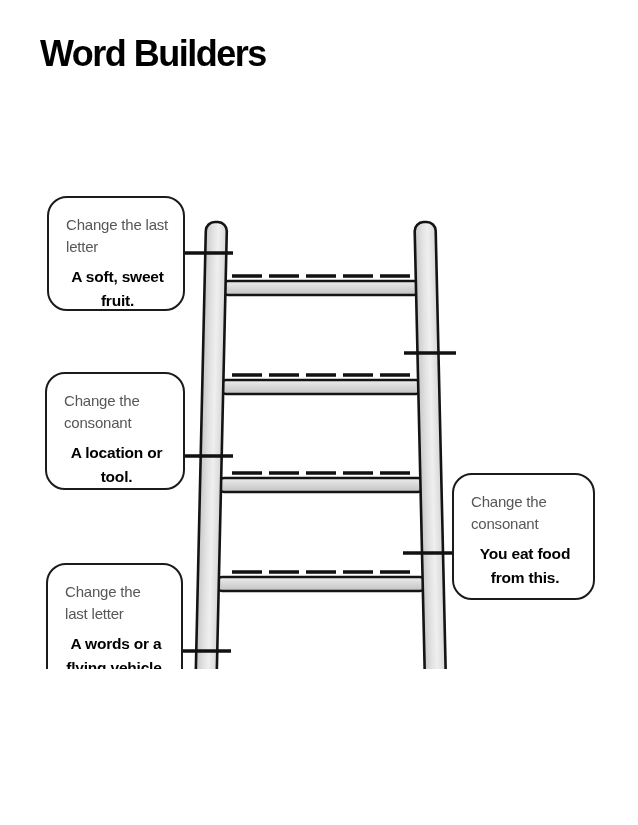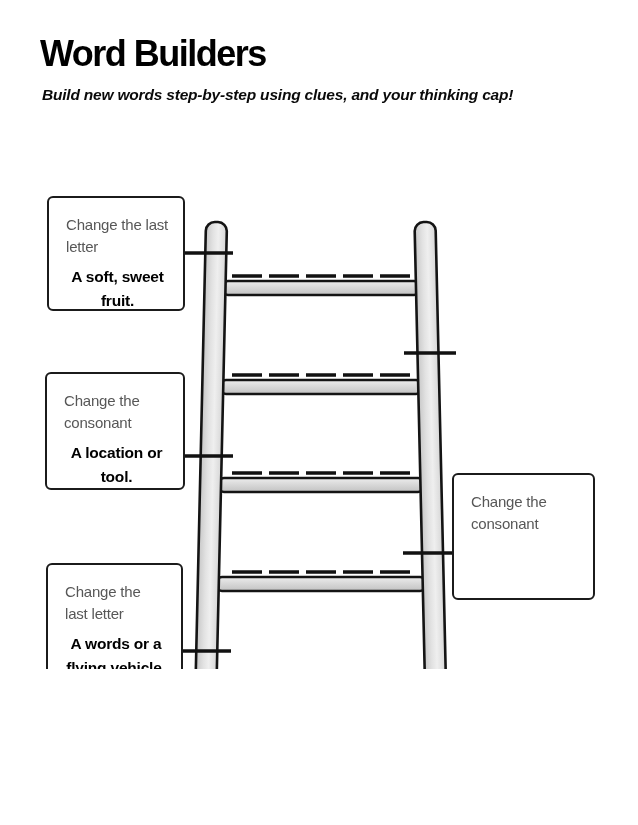--- a/index.html
+++ b/index.html
@@ -34,21 +34,21 @@
   .ladder-svg {
     position: absolute;
     left: 0; top: 0;
     width: 638px; height: 825px;
   }
   .clue-box {
     position: absolute;
     box-sizing: border-box;
     background: #ffffff;
     border: 2.2px solid #1b1b1b;
-    border-radius: 6px;
+    border-radius: 20px;
     padding: 16px 14px 21px 17px;
   }
   .instruction {
     color: #575757;
     font-size: 15px;
     line-height: 1.48;
     letter-spacing: -0.2px;
   }
   .clue {
     color: #000000;
@@ -85,21 +85,20 @@
     padding-bottom: 3px;
     box-sizing: content-box;
   }
 </style>
 </head>
 <body>
 
 <div class="page">
 
   <div class="title">Word Builders</div>
-  <div class="subtitle">Build new words step-by-step using clues, and your thinking cap!</div>
 
   <svg class="ladder-svg" viewBox="0 0 638 825">
     <defs>
       <linearGradient id="railGrad" x1="0" y1="0" x2="1" y2="0">
         <stop offset="0" stop-color="#c7c7c7"></stop>
         <stop offset="0.35" stop-color="#e2e2e2"></stop>
         <stop offset="0.6" stop-color="#efefef"></stop>
         <stop offset="1" stop-color="#d6d6d6"></stop>
       </linearGradient>
       <linearGradient id="rungGrad" x1="0" y1="0" x2="0" y2="1">
@@ -147,20 +146,21 @@
   </div>
 
 
   <div class="clue-box box-3">
     <div class="instruction">Change the consonant</div>
     <div class="clue">A location or tool.</div>
   </div>
 
   <div class="clue-box box-4">
     <div class="instruction">Change the consonant</div>
+    <div class="clue">You eat food from this.</div>
   </div>
 
   <div class="clue-box box-5">
     <div class="instruction">Change the last letter</div>
     <div class="clue">A words or a flying vehicle.</div>
   </div>
 
   <div class="word-row">
     <div class="letter-cell">
         <span>p</span>

